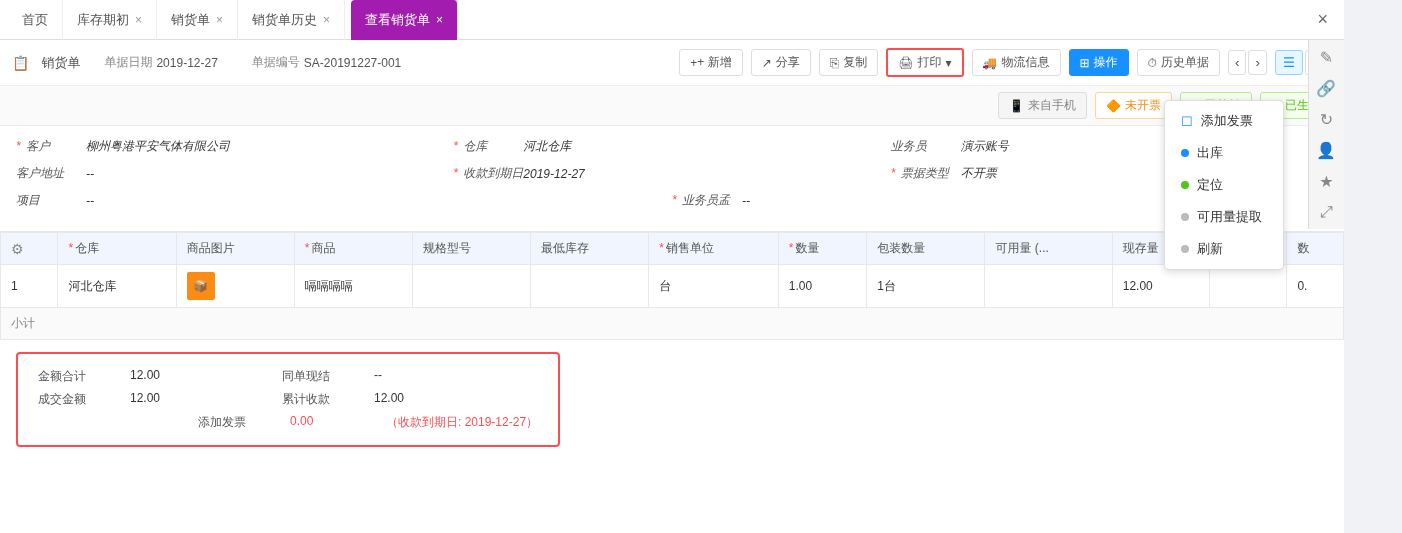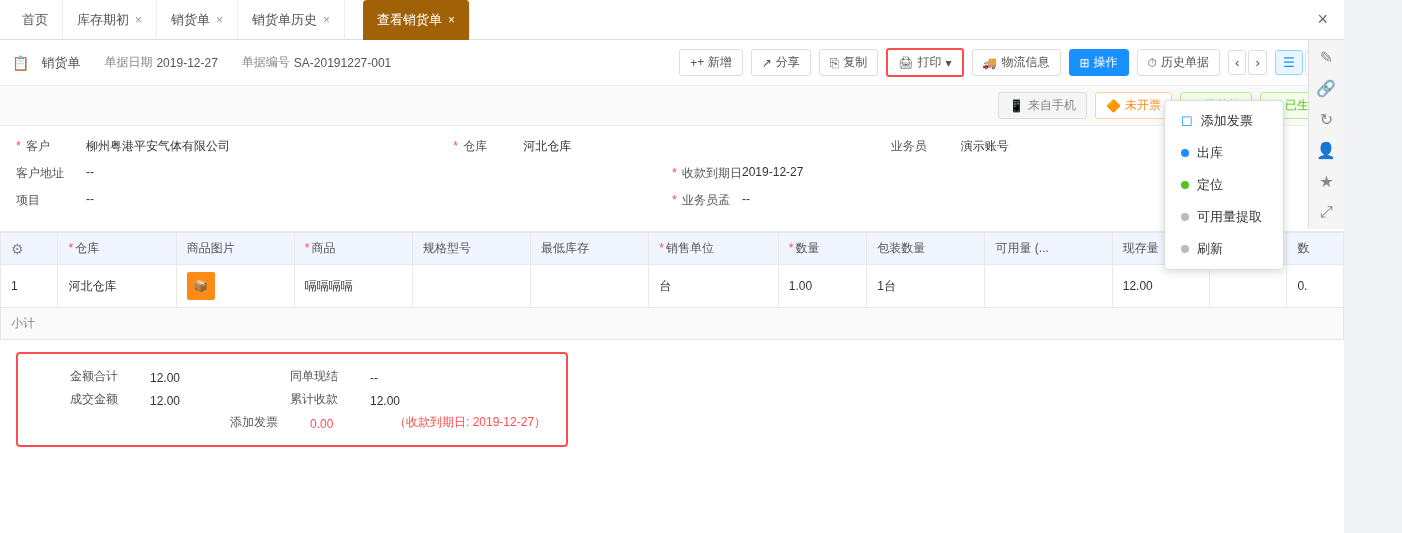--- a/index.html
+++ b/index.html
@@ -12,38 +12,38 @@
       position: relative;
     }
     .tab-item {
       display: flex; align-items: center; padding: 0 14px; height: 40px;
       cursor: pointer; font-size: 13px; color: #555; border-right: 1px solid #eee;
       white-space: nowrap;
     }
     .tab-close {
       margin-left: 6px; color: #999; font-size: 12px; cursor: pointer;
     }
-    .tab-item.highlight { background: #a16207; color: #fff; border-radius: 4px 4px 0 0; margin: 0 18px; }
+    .tab-item.highlight { background: #a21caf; color: #fff; border-radius: 4px 4px 0 0; margin: 0 6px; }
     .tab-item.highlight .tab-close { color: #fff; }
     .close-btn-right {
       margin-left: auto; cursor: pointer; font-size: 18px; color: #666; padding: 0 8px;
     }
 
     
     .main-content { background: #fff; margin: 0; padding: 0; }
 
     
     .doc-header {
       display: flex; align-items: center; padding: 8px 12px;
       border-bottom: 1px solid #eee; background: #fff;
     }
     .doc-title-section { display: flex; align-items: center; gap: 12px; }
     .doc-icon { color: #1890ff; font-size: 14px; }
     .doc-type-label { color: #555; font-size: 13px; }
-    .doc-meta { display: flex; align-items: center; gap: 24px; margin-left: 12px; }
+    .doc-meta { display: flex; align-items: center; gap: 34px; margin-left: 12px; }
     .doc-meta-item { display: flex; align-items: center; gap: 4px; font-size: 12px; color: #555; }
     .doc-meta-label { color: #888; }
 
     
     .doc-toolbar {
       display: flex; align-items: center; gap: 8px; margin-left: auto;
     }
     .toolbar-btn {
       display: flex; align-items: center; gap: 4px; padding: 4px 10px;
       border: 1px solid #ddd; border-radius: 3px; background: #fff;
@@ -65,21 +65,21 @@
       border: 1px solid #ddd; border-radius: 3px; cursor: pointer; font-size: 12px;
     }
     .status-btn.gray { background: #f5f5f5; color: #888; border-color: #ddd; }
     .status-btn.orange { background: #fff; color: #fa8c16; border-color: #ffd591; }
     .status-btn.green { background: #f6ffed; color: #52c41a; border-color: #b7eb8f; }
     .status-btn.green2 { background: #f6ffed; color: #52c41a; border-color: #b7eb8f; }
 
     
     .form-area { padding: 12px 16px; }
     .form-row { display: flex; align-items: center; margin-bottom: 10px; gap: 0; }
-    .form-field { display: flex; flex: 1; min-width: 0; }
+    .form-field { display: flex; align-items: center; flex: 1; min-width: 0; font-style: italic; }
     .form-label { color: #555; font-size: 12px; white-space: nowrap; min-width: 70px; }
     .required-star { color: #ff4d4f; margin-right: 2px; }
     .form-value { color: #333; font-size: 12px; }
 
     
     .data-table-wrapper { margin: 0 0 0 0; overflow-x: auto; border-top: 1px solid #e8e8e8; }
     .data-table { width: 100%; border-collapse: collapse; font-size: 12px; }
     .data-table th {
       background: #f0f5ff; padding: 7px 10px; text-align: left;
       border: 1px solid #e8e8e8; white-space: nowrap; color: #555; font-weight: normal;
@@ -92,21 +92,21 @@
     .data-table .subtotal-row td { background: #fff8e6; font-size: 12px; color: #888; }
     .settings-icon { color: #888; font-size: 14px; }
 
     
     .payment-box {
       border: 2px solid #ff4d4f; border-radius: 4px; padding: 14px 20px;
       margin: 12px 16px; display: inline-block; min-width: 520px; background: #fff;
     }
     .payment-title { font-size: 14px; font-weight: bold; margin-bottom: 10px; }
     .payment-rows { display: flex; flex-direction: column; gap: 6px; }
-    .payment-row { display: flex; align-items: flex-end; gap: 0; margin-left: 32px; }
+    .payment-row { display: flex; align-items: flex-start; gap: 12px; }
     .payment-label { color: #555; font-size: 12px; min-width: 80px; }
     .payment-val { color: #333; font-size: 12px; min-width: 80px; }
     .payment-label2 { color: #555; font-size: 12px; min-width: 80px; margin-left: 60px; }
     .payment-val2 { color: #333; font-size: 12px; }
     .payment-red { color: #ff4d4f; }
 
     
     .right-sidebar {
       position: absolute; right: 0; top: 40px; width: 36px;
       background: #f5f5f5; border-left: 1px solid #ddd;
@@ -280,20 +280,27 @@
             <span>客户地址</span>
           </span>
           <span class="form-value">--</span>
         </div>
         <div class="form-field" style="flex:2;">
           <span class="form-label">
             <span class="required-star">*</span>
             <span>收款到期日</span>
           </span>
           <span class="form-value">2019-12-27</span>
+        </div>
+        <div class="form-field" style="flex:2;">
+          <span class="form-label">
+            <span class="required-star">*</span>
+            <span>票据类型</span>
+          </span>
+          <span class="form-value">不开票</span>
         </div>
       </div>
       <div class="form-row">
         <div class="form-field" style="flex:2;">
           <span class="form-label">
             <span>项目</span>
           </span>
           <span class="form-value">--</span>
         </div>
         <div class="form-field" style="flex:2;">

